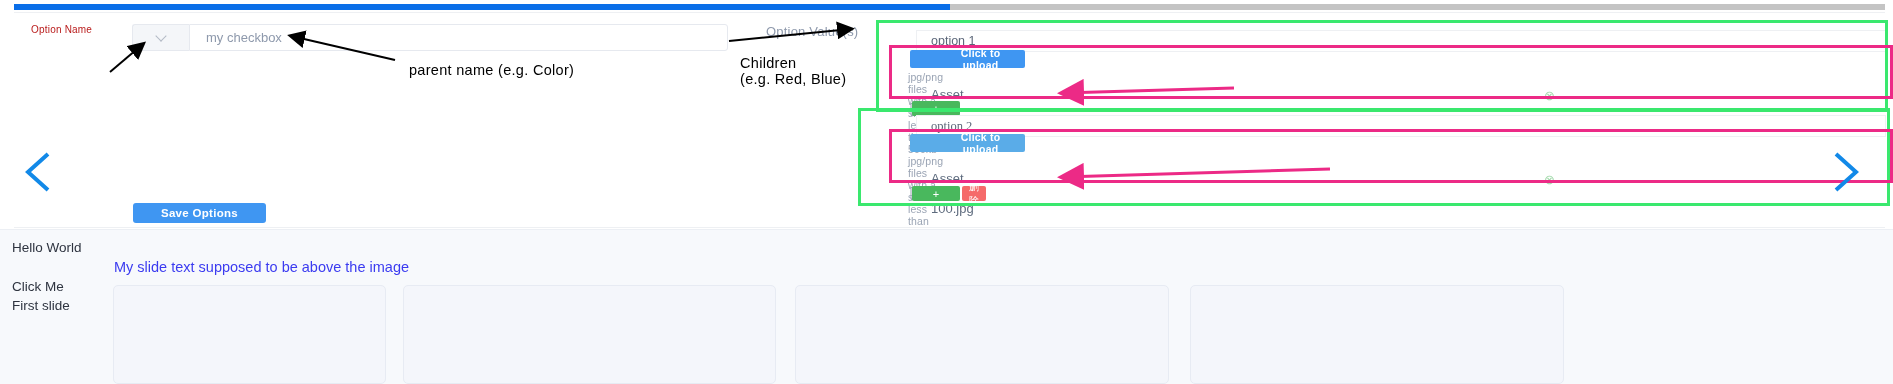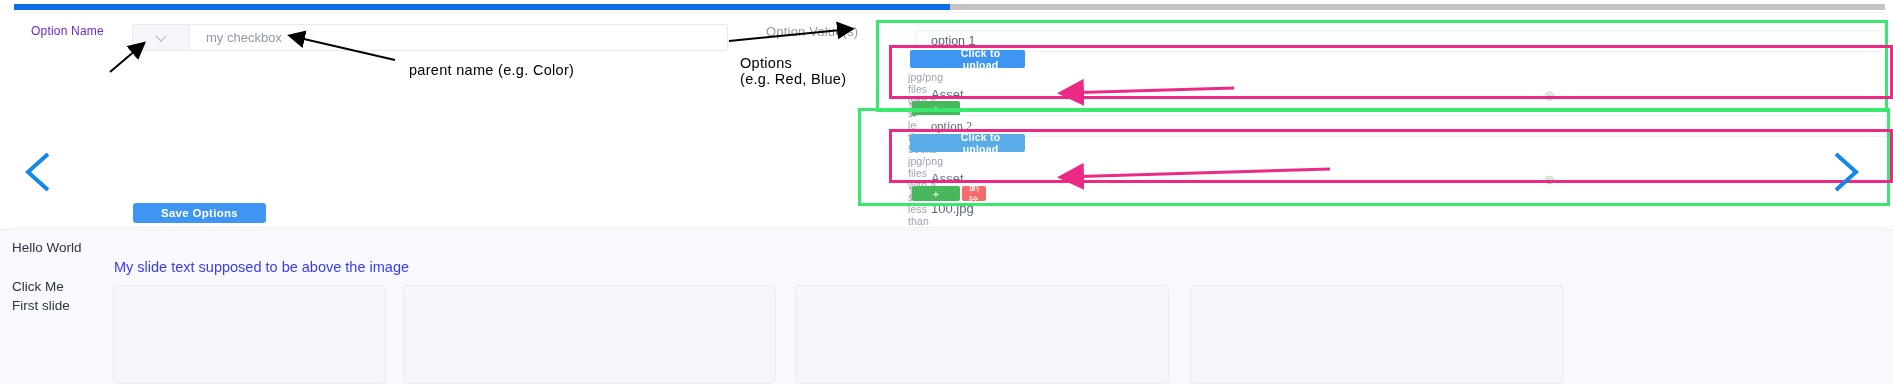--- a/index.html
+++ b/index.html
@@ -25,21 +25,21 @@
   
   .card {
     position:absolute; left:14px; top:12px; width:1871px; height:216px;
     background:#ffffff; border:1px solid #eef0f3;
     border-left:none; border-right:none;
   }
 
   
   .opt-name-label {
     position:absolute; left:31px; top:24px;
-    font-size:12px; color:#6d28d9; letter-spacing:.2px;
+    font-size:10px; color:#b91c1c; letter-spacing:.2px;
   }
   .type-select {
     position:absolute; left:132px; top:24px; width:57px; height:27px;
     background:#f4f6f9; border:1px solid #e6e9ef; border-right:none;
     border-radius:3px 0 0 3px;
   }
   .type-select .chev {
     position:absolute; left:50%; top:50%;
     width:8px; height:8px; margin-left:-4px; margin-top:-6px;
     border-left:1.6px solid #b3bac6; border-bottom:1.6px solid #b3bac6;
@@ -209,21 +209,21 @@
     </defs>
     <line x1="110" y1="72" x2="143" y2="44" stroke="#000" stroke-width="2" marker-end="url(#ah)"></line>
     <line x1="395" y1="60" x2="291" y2="36" stroke="#000" stroke-width="2" marker-end="url(#ah)"></line>
     <line x1="729" y1="41" x2="851" y2="29" stroke="#000" stroke-width="2" marker-end="url(#ah)"></line>
     <line x1="1234" y1="88" x2="1063" y2="93" stroke="#ec2a86" stroke-width="3" marker-end="url(#ahp)"></line>
     <line x1="1330" y1="169" x2="1063" y2="177" stroke="#ec2a86" stroke-width="3" marker-end="url(#ahp)"></line>
   </svg>
 
   <div class="anno t2">parent name (e.g. Color)</div>
   <div class="anno t3">
-    <span>Options</span><br>
+    <span>Children</span><br>
     <span>(e.g. Red, Blue)</span>
   </div>
 
   <svg class="chev-nav" style="left:22px; top:150px;" width="32" height="44">
     <path d="M26 4 L6 22 L26 40" fill="none" stroke="#1289e8" stroke-width="4"></path>
   </svg>
   <svg class="chev-nav" style="left:1830px; top:150px;" width="32" height="44">
     <path d="M6 4 L26 22 L6 40" fill="none" stroke="#1289e8" stroke-width="4"></path>
   </svg>
 

